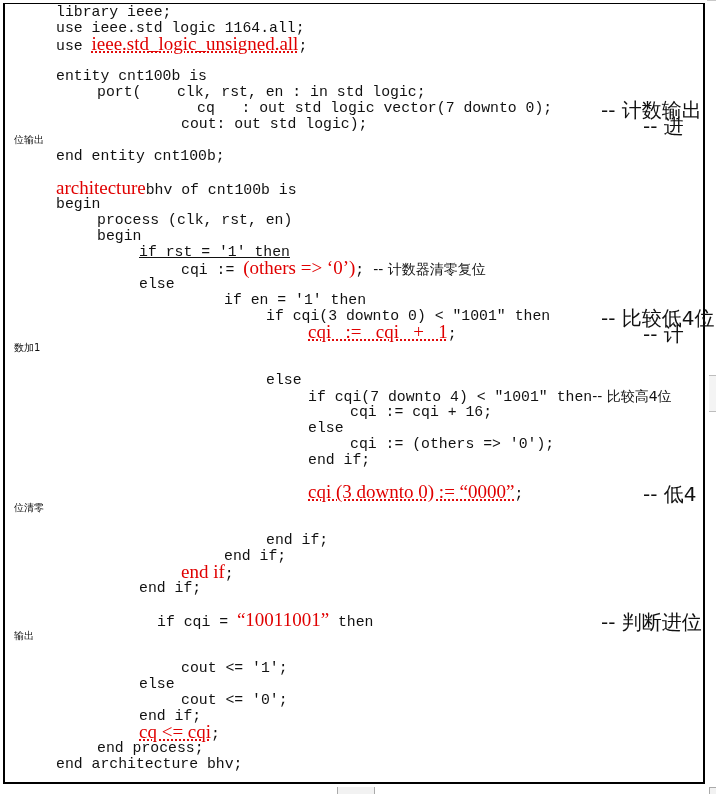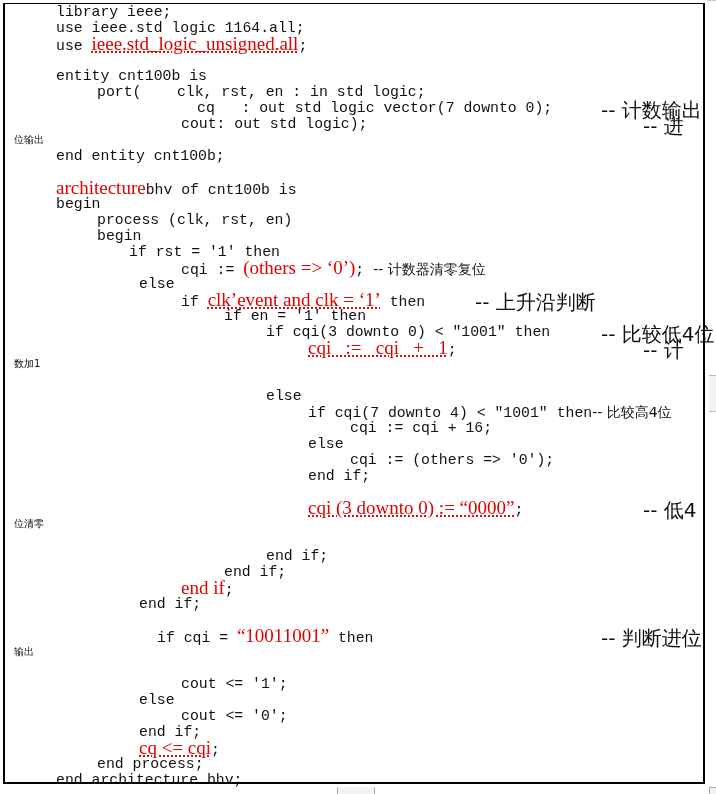--- a/index.html
+++ b/index.html
@@ -40,24 +40,23 @@
     <div class="line"><span class="txt" style="left: 97px;"><span>port(    clk, rst, en : in std logic;</span></span></div>
     <div class="line"><span class="txt" style="left: 181px; margin-left: 16px;"><span>cq   : out std logic vector(7 downto 0);</span></span><span class="cm" style="left: 601px;">-- 计数输出</span></div>
     <div class="line"><span class="txt" style="left: 181px;"><span>cout: out std logic);</span></span><span class="cm" style="left: 643px;">-- 进</span></div>
     <div class="line"><span class="wrap">位输出</span></div>
     <div class="line"><span class="txt" style="left: 56px;"><span>end entity cnt100b;</span></span></div>
     <div class="line"></div>
     <div class="line"><span class="txt" style="left: 56px;"><span class="red serif">architecture</span><span>bhv of cnt100b is</span></span></div>
     <div class="line"><span class="txt" style="left: 56px;"><span>begin</span></span></div>
     <div class="line"><span class="txt" style="left: 97px;"><span>process (clk, rst, en)</span></span></div>
     <div class="line"><span class="txt" style="left: 97px;"><span>begin</span></span></div>
-    <div class="line"><span class="txt" style="left: 129px;"><span>if rst = '1' then</span></span></div>
+    <div class="line"><span class="txt" style="left: 139px; text-decoration: underline;"><span>if rst = '1' then</span></span></div>
     <div class="line"><span class="txt" style="left: 181px;"><span>cqi := </span><span class="red serif">(others =&gt; ‘0’)</span><span>; </span><span style="font-family: &quot;DejaVu Sans&quot;, &quot;Liberation Sans&quot;, sans-serif; font-size: 14px;">-- 计数器清零复位</span></span></div>
     <div class="line"><span class="txt" style="left: 139px;"><span>else</span></span></div>
-    <div class="line"><span class="txt" style="left: 181px;"><span>if </span><span class="red serif uline">clk’event and clk = ‘1’</span><span> then</span></span><span class="cm" style="left: 475px;">-- 上升沿判断</span></div>
     <div class="line"><span class="txt" style="left: 224px;"><span>if en = '1' then</span></span></div>
     <div class="line"><span class="txt" style="left: 266px;"><span>if cqi(3 downto 0) &lt; "1001" then</span></span><span class="cm" style="left: 601px;">-- 比较低4位</span></div>
     <div class="line"><span class="txt" style="left: 308px;"><span class="red serif uline">cqi   :=   cqi   +   1</span><span>;</span></span><span class="cm" style="left: 643px;">-- 计</span></div>
     <div class="line"><span class="wrap">数加1</span></div>
     <div class="line"></div>
     <div class="line"><span class="txt" style="left: 266px;"><span>else</span></span></div>
     <div class="line"><span class="txt" style="left: 308px;"><span>if cqi(7 downto 4) &lt; "1001" then</span><span style="font-family: &quot;DejaVu Sans&quot;, &quot;Liberation Sans&quot;, sans-serif; font-size: 14px;">-- 比较高4位</span></span></div>
     <div class="line"><span class="txt" style="left: 350px;"><span>cqi := cqi + 16;</span></span></div>
     <div class="line"><span class="txt" style="left: 308px;"><span>else</span></span></div>
     <div class="line"><span class="txt" style="left: 350px;"><span>cqi := (others =&gt; '0');</span></span></div>

